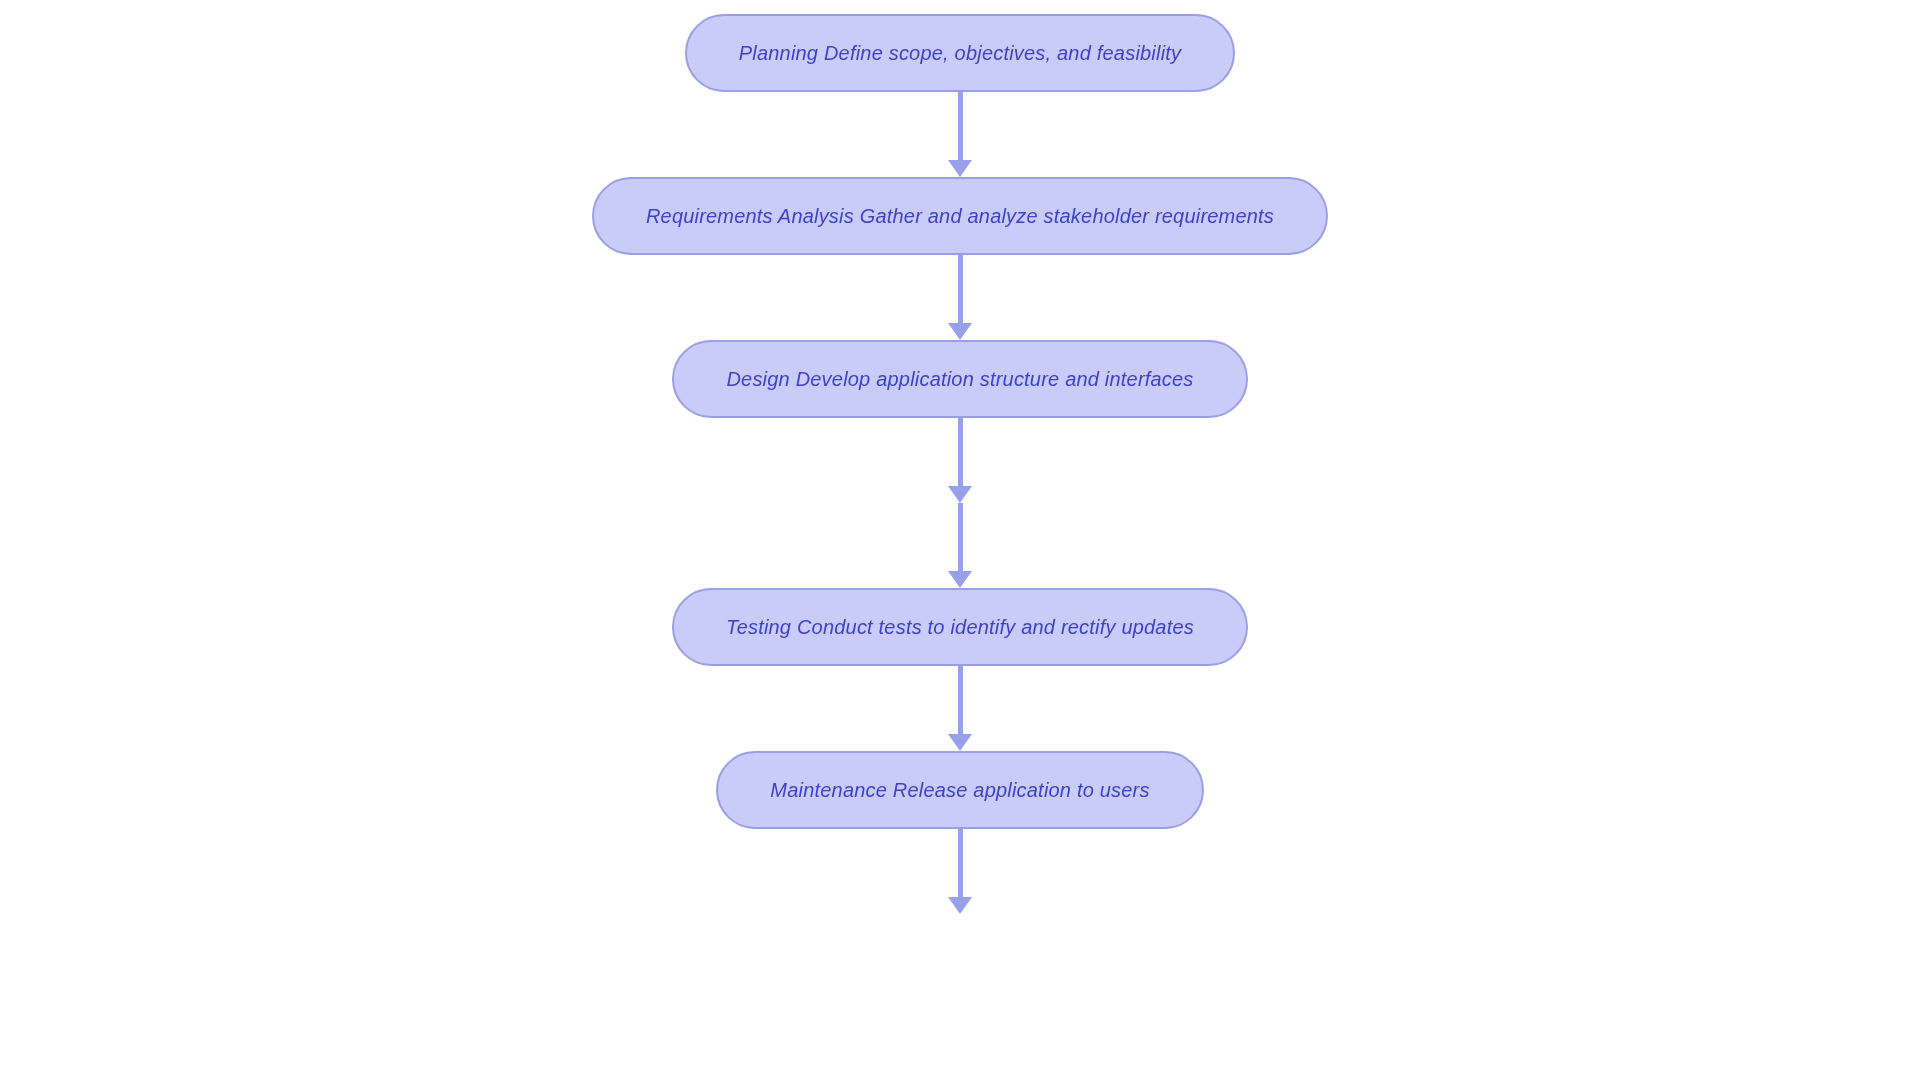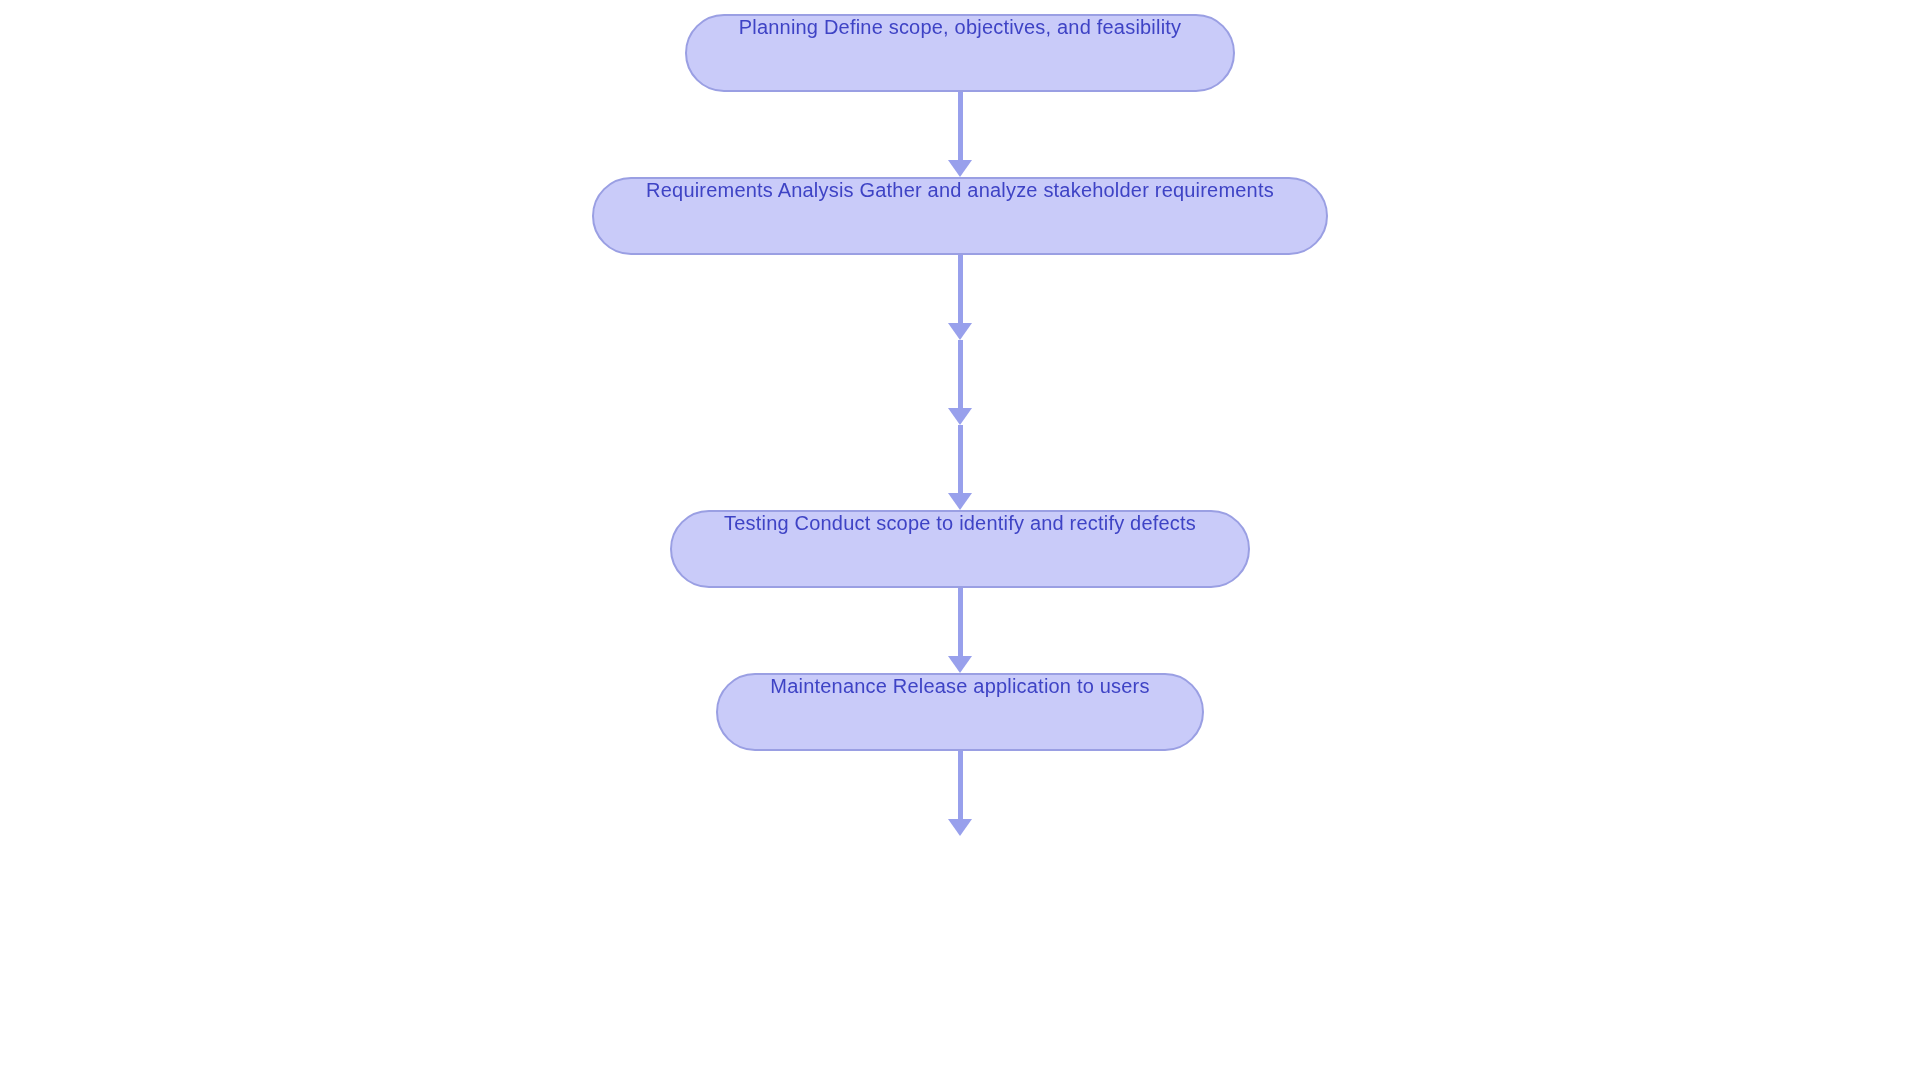--- a/index.html
+++ b/index.html
@@ -24,24 +24,25 @@
     display: flex;
     flex-direction: column;
     align-items: center;
   }
   .node {
     height: 78px;
     border-radius: 39px;
     background: var(--node-fill);
     border: 2px solid var(--node-border);
     display: flex;
-    align-items: flex-start;
+    align-items: center;
     justify-content: center;
     padding: 0 52px;
     flex: 0 0 auto;
+    font-style: italic;
   }
   .node .node-label {
     font-size: 20px;
     color: var(--node-text);
     white-space: nowrap;
     letter-spacing: 0.2px;
   }
   .arrow {
     height: 85px;
     flex: 0 0 auto;
@@ -78,34 +79,37 @@
 
   <div class="node">
     <span class="node-label">Requirements Analysis Gather and analyze stakeholder requirements</span>
   </div>
 
   <div class="arrow">
     <div class="arrow-line"></div>
     <div class="arrow-head"></div>
   </div>
 
+  <div class="node">
+    <span class="node-label">Design Develop application structure and interfaces</span>
+  </div>
 
   <div class="arrow">
     <div class="arrow-line"></div>
     <div class="arrow-head"></div>
   </div>
 
 
   <div class="arrow">
     <div class="arrow-line"></div>
     <div class="arrow-head"></div>
   </div>
 
   <div class="node">
-    <span class="node-label">Testing Conduct scope to identify and rectify defects</span>
+    <span class="node-label">Testing Conduct tests to identify and rectify updates</span>
   </div>
 
   <div class="arrow">
     <div class="arrow-line"></div>
     <div class="arrow-head"></div>
   </div>
 
   <div class="node">
     <span class="node-label">Maintenance Release application to users</span>
   </div>

